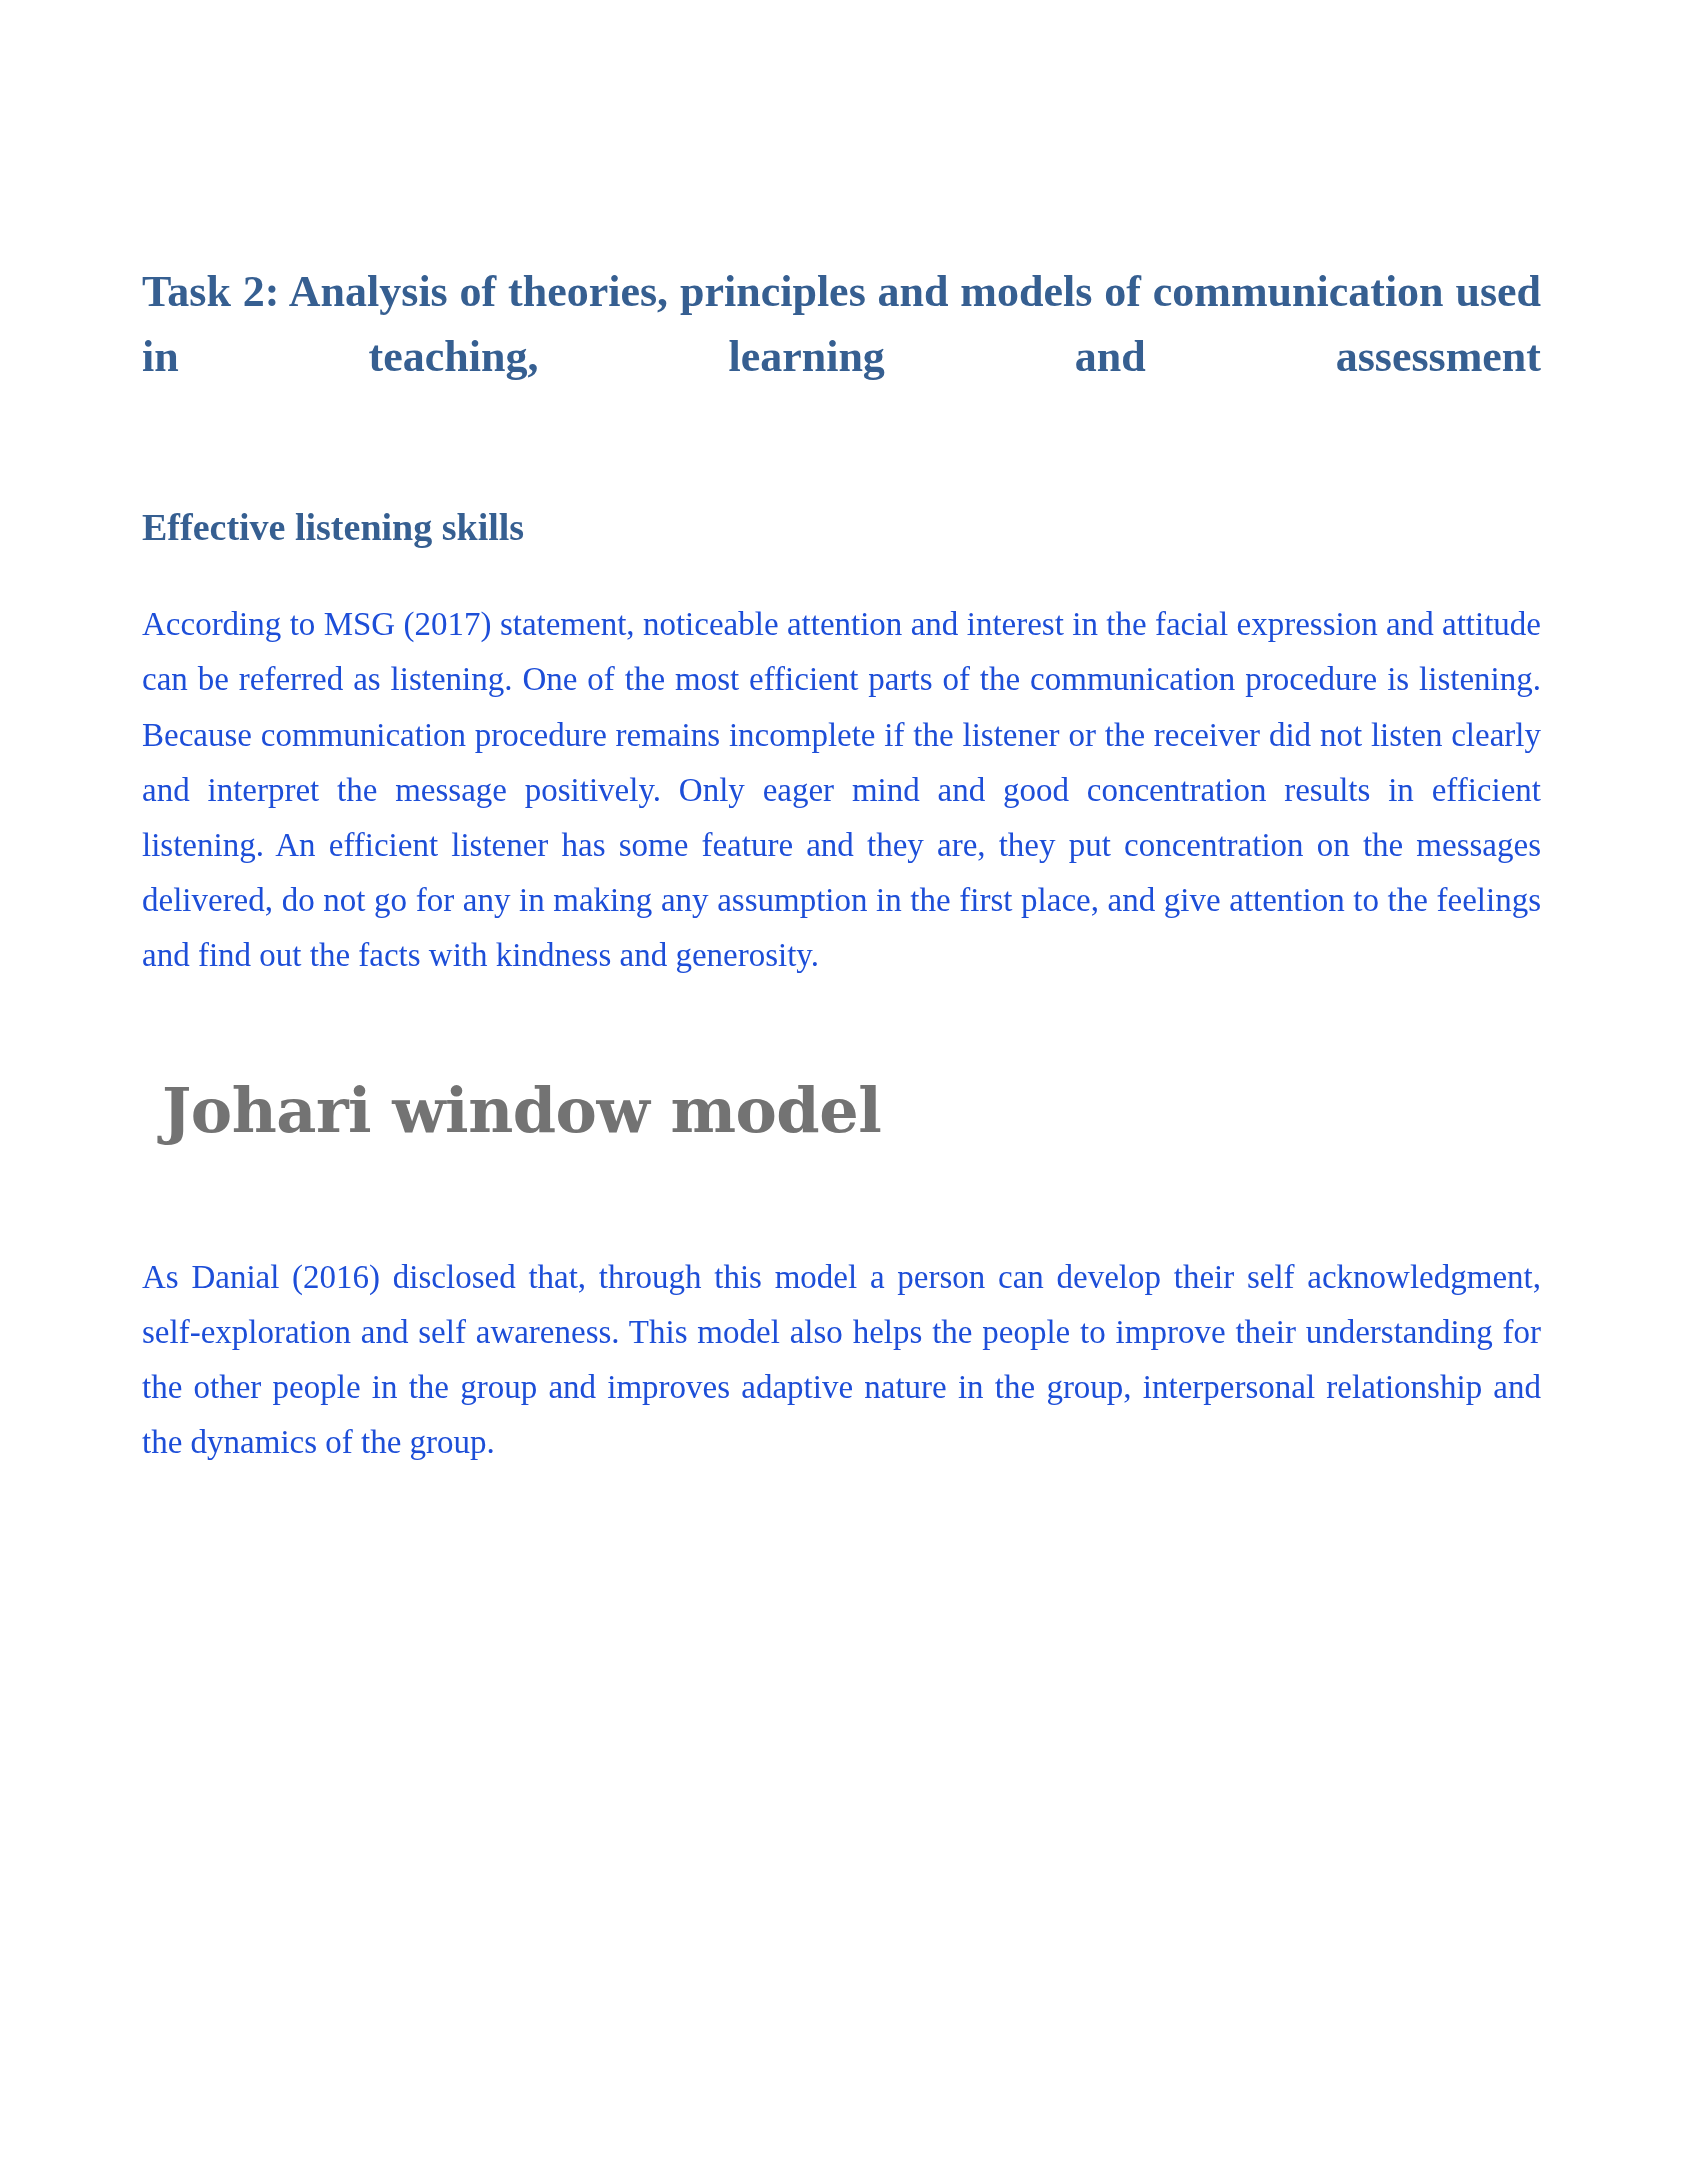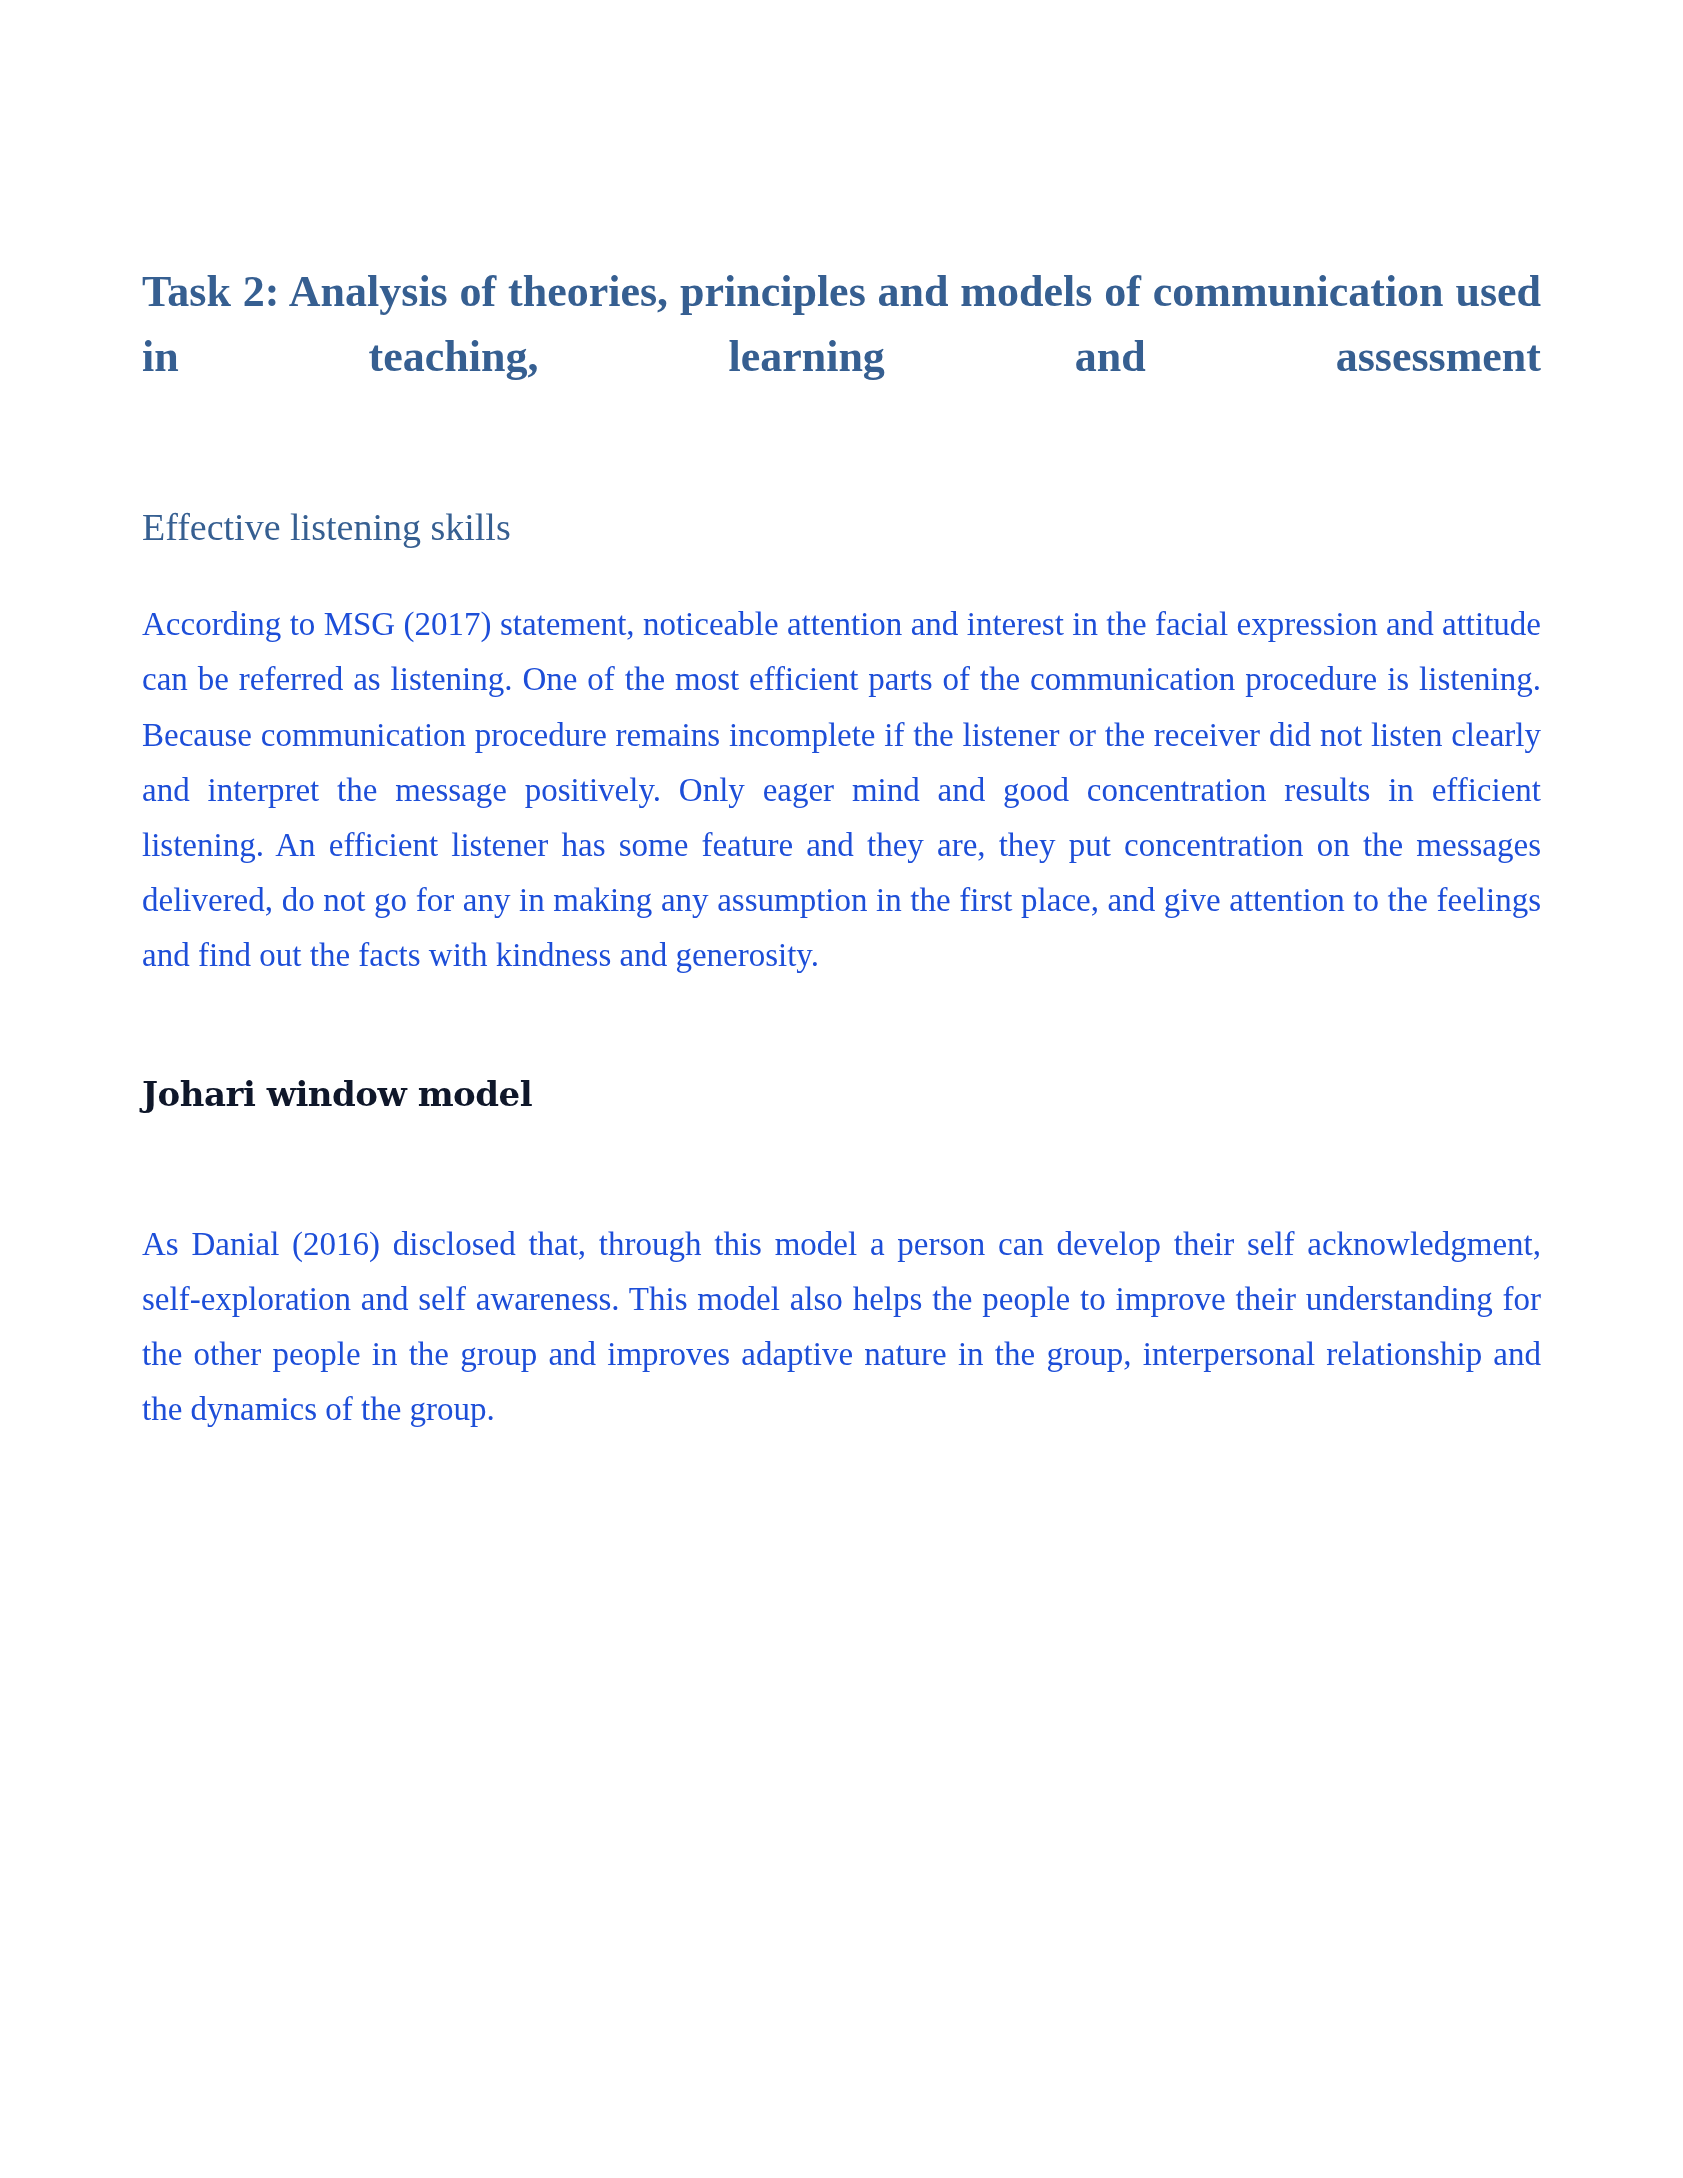--- a/index.html
+++ b/index.html
@@ -21,39 +21,40 @@
     font-family: "Liberation Serif", serif;
     font-weight: bold;
     font-size: 44px;
     line-height: 1.48;
     color: #365F91;
     text-align: justify;
   }
   .h-task::after { content: ""; display: inline-block; width: 100%; } 
   .h-listening {
     font-family: "Liberation Serif", serif;
-    font-weight: normal;
+    font-weight: bold;
     font-size: 38px;
     color: #365F91;
     margin-top: 51px;
   }
   .para {
     font-size: 33px;
     line-height: 1.67;
     text-align: justify;
     color: #1d4ed8;
   }
   .para-listening { margin-top: 48px; }
   .h-johari {
     font-family: "DejaVu Serif", serif;
     font-weight: bold;
-    font-size: 34px;
-    color: #0f172a;
+    font-size: 62px;
+    color: #737373;
     margin-top: 91px;
     letter-spacing: -0.5px;
+    margin-left: 20px;
   }
   .para-johari { margin-top: 103px; }
 </style>
 </head>
 <body>
 
 <div class="page">
 
   <h1 class="h-task">Task 2: Analysis of theories, principles and models of communication used in teaching, learning and assessment</h1>
 

